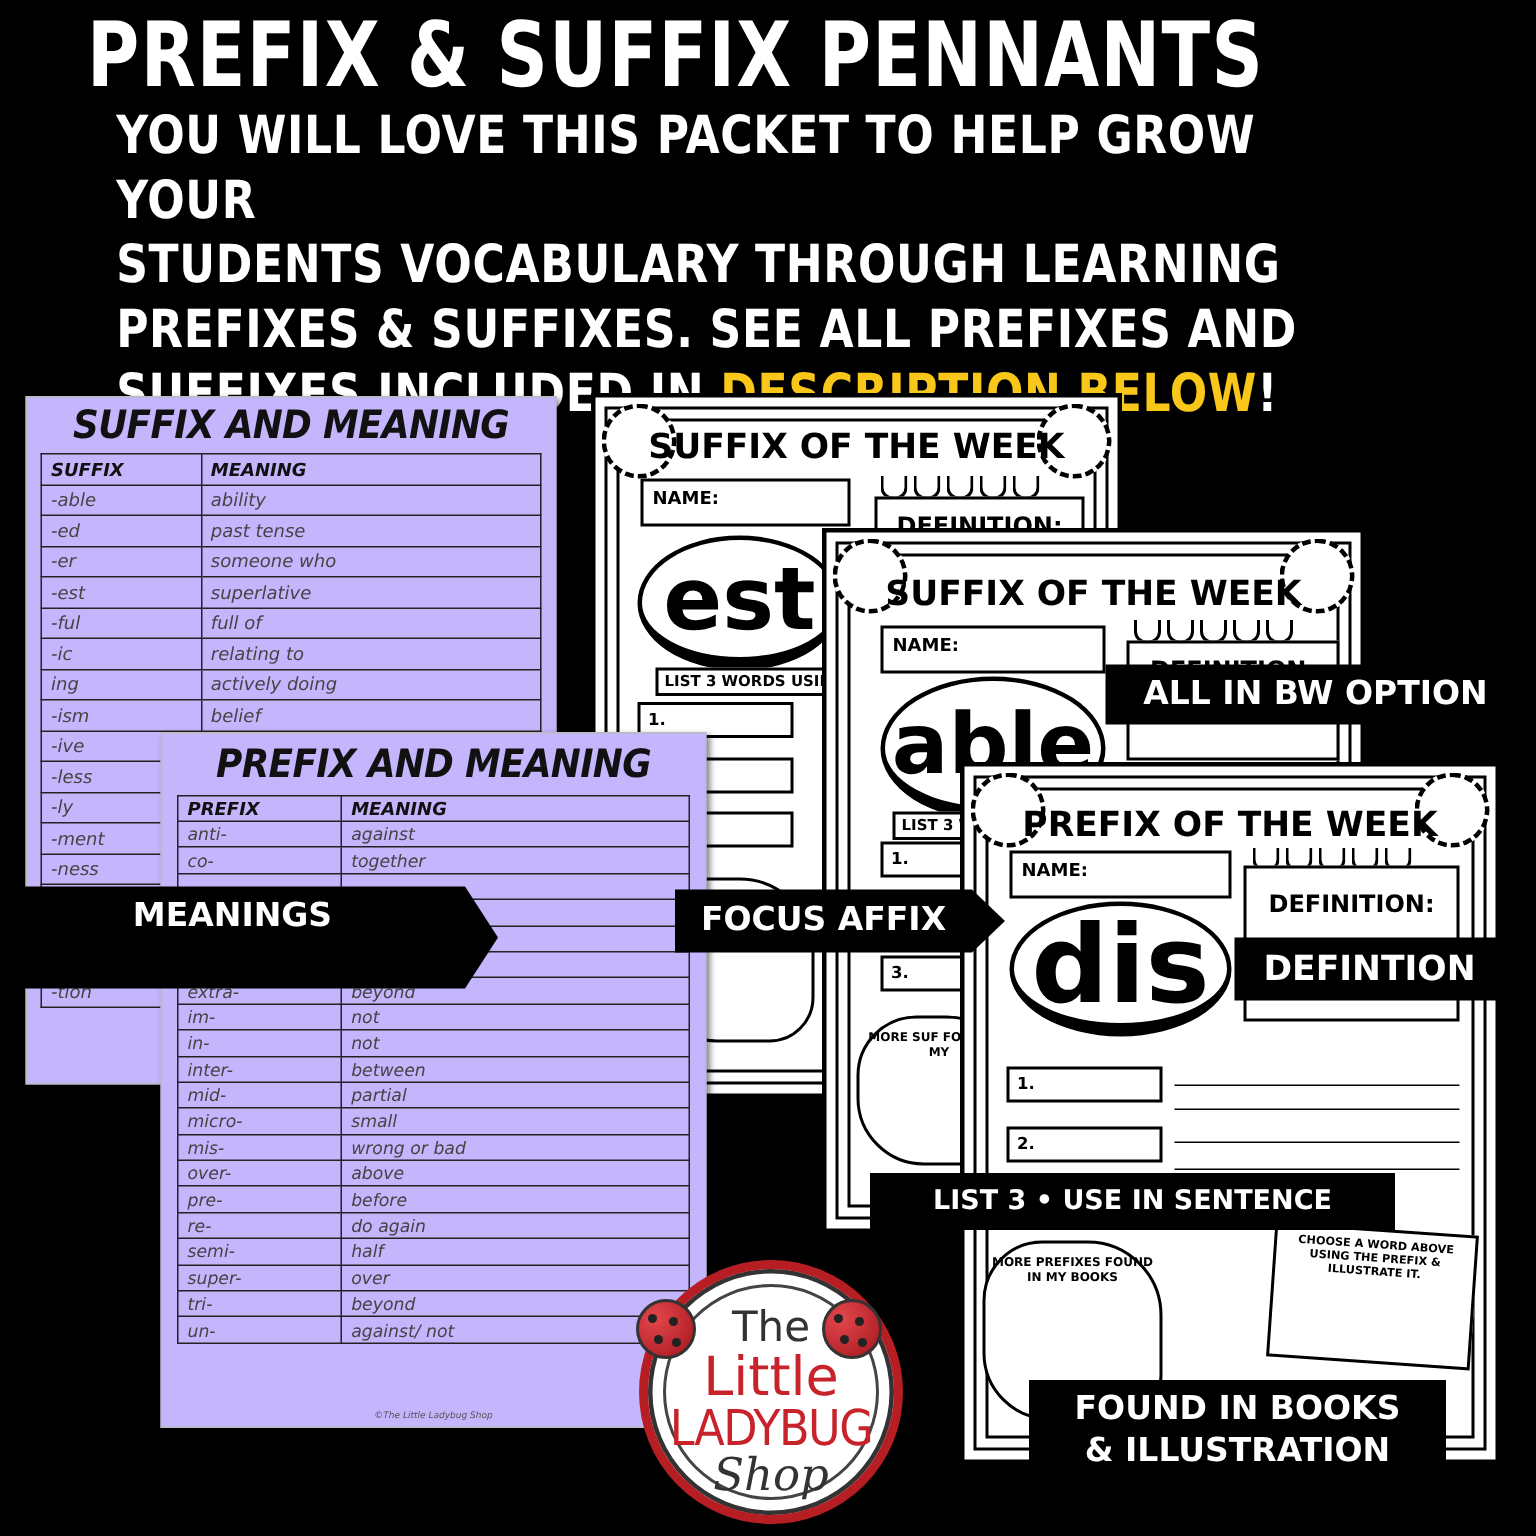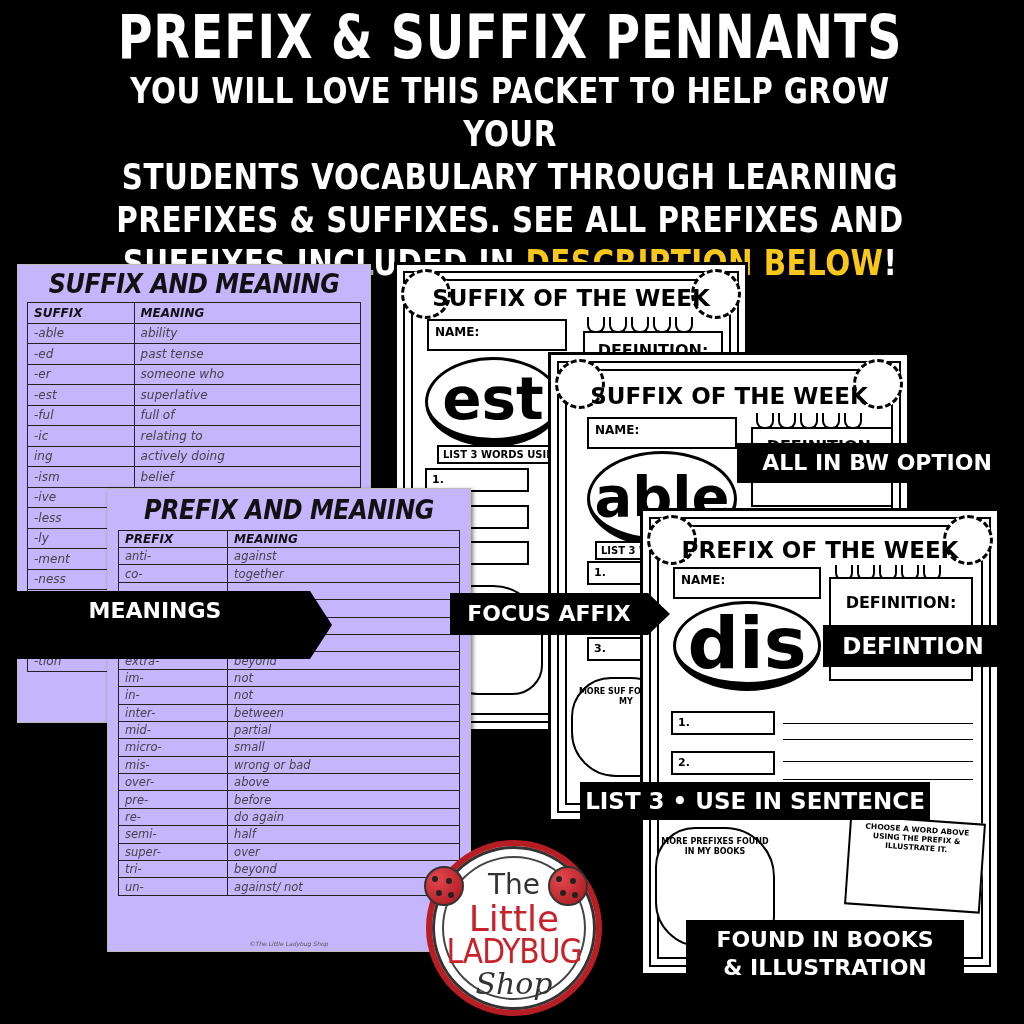--- a/index.html
+++ b/index.html
@@ -1,17 +1,17 @@
 <!DOCTYPE html>
 <html><head>
 <meta charset="utf-8">
 <style>
   html,body{margin:0;padding:0;}
   body{width:1024px;height:1024px;background:#000;position:relative;overflow:hidden;font-family:"DejaVu Sans",sans-serif;}
-  .hdr{position:absolute;left:0;top:0;width:968px;text-align:center;color:#fff;margin-left:26px;}
+  .hdr{position:absolute;left:0;top:0;width:968px;text-align:left;color:#fff;}
   .hdr .title{font-family:"DejaVu Sans Condensed","DejaVu Sans",sans-serif;font-weight:bold;font-size:60px;line-height:66px;margin-top:4px;letter-spacing:1px;transform:scaleX(0.88);}
   .hdr .sub{font-weight:bold;font-size:35px;line-height:43px;transform:scaleX(0.84);letter-spacing:0.5px;}
   .hdr .sub .hl{color:#f8c71a;}
 
   .sheet{position:absolute;background:#c4b5fd;border:1px solid #bbb;box-shadow:2px 2px 4px rgba(0,0,0,.5);font-style:italic;}
   .sheet h2{margin:0;text-align:center;font-weight:bold;color:#111;font-family:"DejaVu Sans",sans-serif;}
   table.mt{border-collapse:collapse;width:100%;font-size:12px;color:#444;font-family:"DejaVu Sans",sans-serif;}
   table.mt td,table.mt th{border:1.5px solid #222;padding:0 6px;text-align:left;height:19.5px;}
   table.mt th{font-weight:bold;color:#111;font-size:12px;}
   table.mt td:first-child,table.mt th:first-child{width:32%;}
@@ -49,21 +49,21 @@
 
   .label{position:absolute;background:#000;color:#fff;font-weight:bold;white-space:nowrap;text-align:center;font-family:"DejaVu Sans",sans-serif;}
   .label.arrow::after{content:"";position:absolute;top:0;right:-22px;border-top:solid transparent;border-bottom:solid transparent;border-left:22px solid #000;}
 
   #lbl-pfx{left:0;top:591px;width:310px;height:68px;font-size:22px;line-height:28px;padding-top:6px;box-sizing:border-box;}
   #lbl-pfx::after{border-top-width:34px;border-bottom-width:34px;}
   #lbl-focus{left:450px;top:593px;width:198px;height:42px;font-size:22px;line-height:42px;}
   #lbl-focus::after{border-top-width:21px;border-bottom-width:21px;}
   #lbl-bw{left:737px;top:443px;width:280px;height:40px;font-size:22px;line-height:40px;}
   #lbl-def{left:823px;top:625px;width:180px;height:42px;font-size:23px;line-height:42px;}
-  #lbl-list3{left:580px;top:782px;width:350px;height:38px;font-size:23px;line-height:38px;}
+  #lbl-list3{left:580px;top:782px;width:350px;height:38px;font-size:18px;line-height:38px;}
   #lbl-found{left:686px;top:920px;width:278px;height:70px;font-size:22px;line-height:28px;padding-top:6px;box-sizing:border-box;}
 
   #logo{position:absolute;left:426px;top:840px;width:176px;height:176px;border-radius:50%;background:#fff;border:6px solid #b61e24;box-sizing:border-box;box-shadow:0 0 0 3px #333 inset, 0 0 0 10px #fff inset, 0 0 0 12px #444 inset;text-align:center;}
   #logo .l1{position:absolute;left:0;right:0;top:22px;font-size:28px;color:#333;font-family:"DejaVu Sans",sans-serif;}
   #logo .l2{position:absolute;left:0;right:0;top:52px;font-size:36px;color:#c8232b;font-family:"DejaVu Sans",sans-serif;}
   #logo .l3{position:absolute;left:0;right:0;top:86px;font-size:33px;color:#c8232b;font-family:"DejaVu Sans Condensed","DejaVu Sans",sans-serif;letter-spacing:-1px;}
   #logo .l4{position:absolute;left:0;right:0;top:120px;font-size:30px;color:#333;font-style:italic;font-family:"DejaVu Serif",serif;}
   .bug{position:absolute;width:36px;height:36px;border-radius:50%;background:radial-gradient(circle at 30% 30%,#e2474d,#a5161c);border:2px solid #333;}
   .bug::before{content:"";position:absolute;left:6px;top:8px;width:6px;height:6px;border-radius:50%;background:#222;box-shadow:14px 2px 0 #222,4px 14px 0 #222,16px 16px 0 #222;}
 </style>

